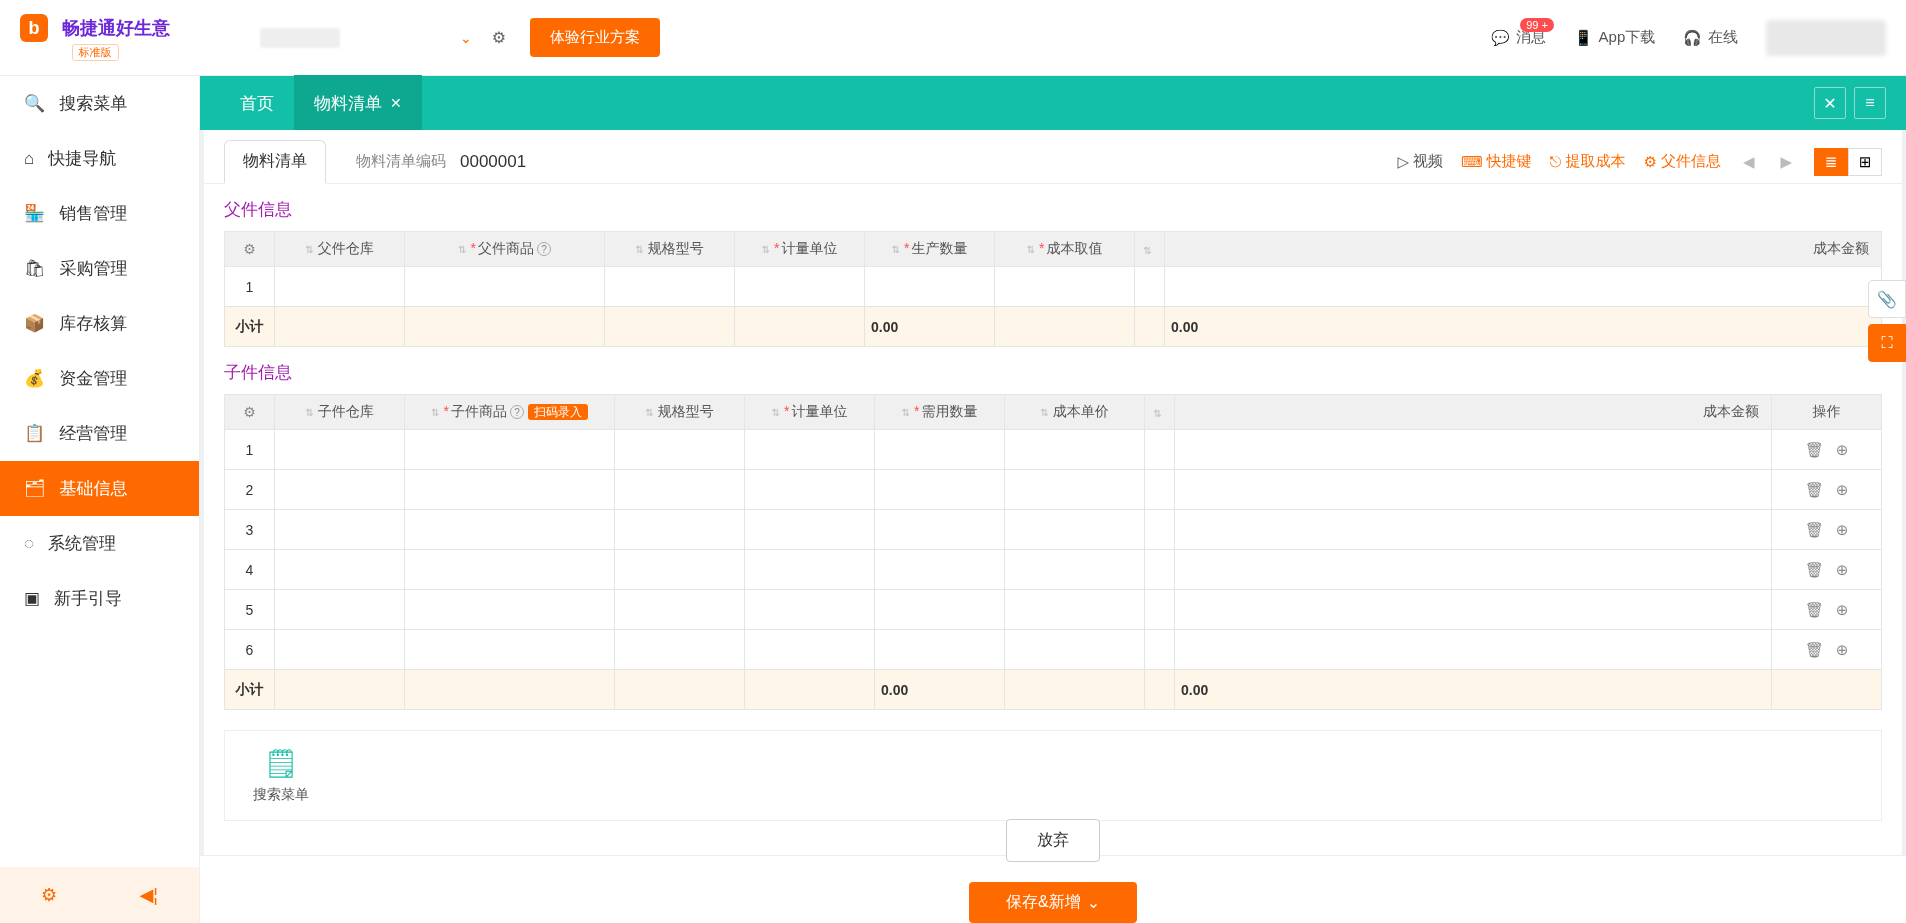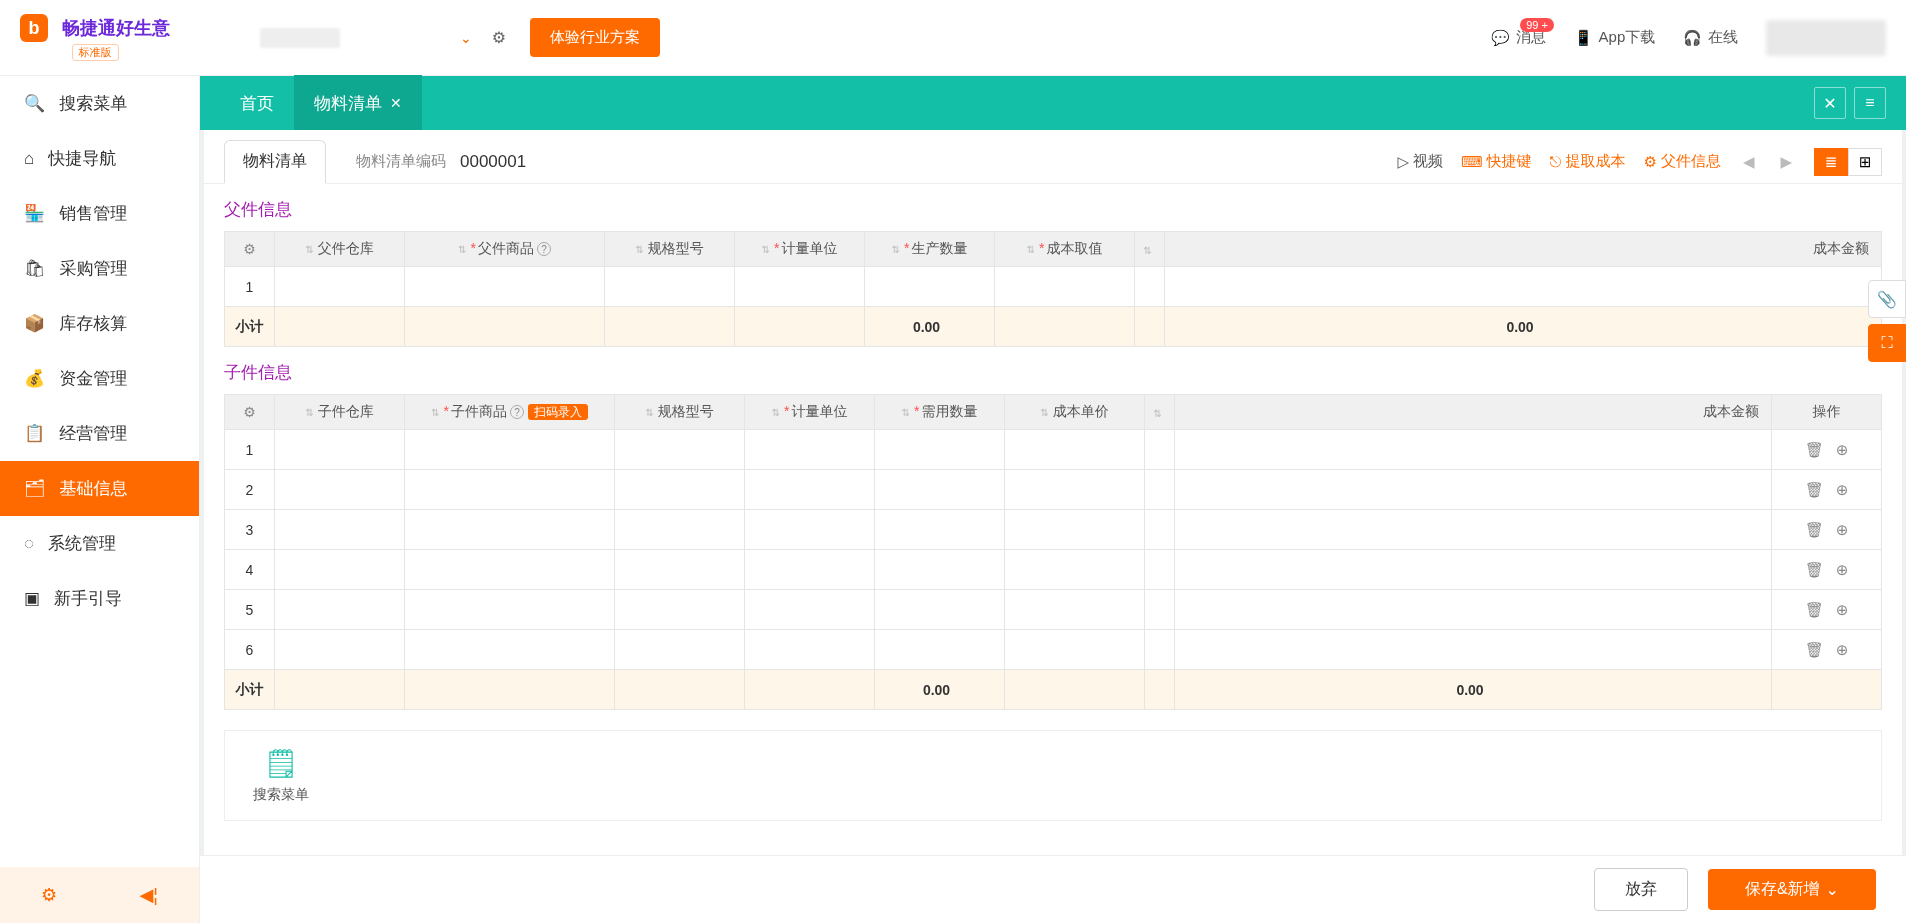--- a/index.html
+++ b/index.html
@@ -58,34 +58,34 @@
 .sec-title { padding: 14px 20px 10px; font-size: 17px; color: #a21caf; }
 
 
 .tbl { width: calc(100% - 40px); margin: 0 20px; border-collapse: collapse; border: 1px solid #e5e5e5; font-size: 14px; }
 .tbl th { background: #f0f0f0; border: 1px solid #e5e5e5; padding: 8px 6px; color: #555; font-weight: normal; position: relative; text-align: center; }
 .tbl td { border: 1px solid #e5e5e5; padding: 8px 6px; text-align: center; color: #333; height: 40px; }
 .sort-icon { color: #bbb; font-size: 10px; display: inline-block; margin-right: 4px; vertical-align: middle; }
 .req { color: #ff4d4f; margin-right: 2px; }
 .help-icon { display: inline-block; width: 14px; height: 14px; border: 1px solid #aaa; border-radius: 50%; font-size: 10px; line-height: 13px; color: #888; margin-left: 3px; }
 .scan-tag { background: #ff6a00; color: #fff; border-radius: 3px; padding: 1px 6px; font-size: 12px; margin-left: 4px; }
-.subtotal-row td { background: #fdf6e9; font-weight: bold; text-align: center; padding-right: 12px; }
+.subtotal-row td { background: #fdf6e9; font-weight: bold; text-align: left; padding-right: 12px; }
 .subtotal-row td:first-child { text-align: center; padding-right: 6px; }
 .gear-hdr { cursor: pointer; color: #888; }
 .op-icn { color: #888; cursor: pointer; margin: 0 6px; font-size: 15px; display: inline-block; }
 
 
 .remark-box { display: flex; margin: 20px; border: 1px solid #eee; padding: 16px; background: #fff; }
 .remark-left { display: flex; flex-direction: column; align-items: center; width: 80px; gap: 6px; }
 .remark-icon { color: #13bfa6; font-size: 28px; }
 .remark-label { font-size: 14px; color: #555; }
 .remark-input { flex: 1; border: none; border-bottom: 1px solid #ddd; padding: 10px; font-size: 15px; outline: none; margin-left: 20px; }
 
 
-.footer { position: absolute; left: 200px; right: 0; bottom: 0; height: 68px; background: #fff; border-top: 1px solid #eee; display: flex; align-items: center; justify-content: flex-end; padding: 0 30px; gap: 20px; }
+.footer { position: absolute; left: 200px; right: 0; bottom: 0; height: 68px; background: #fff; border-top: 1px solid #eee; display: flex; align-items: center; justify-content: flex-end; padding: 0 30px; gap: 20px; flex-direction: column; }
 .btn-discard { border: 1px solid #ccc; background: #fff; color: #333; padding: 10px 30px; border-radius: 4px; font-size: 16px; cursor: pointer; }
 .btn-save { border: none; background: #ff6a00; color: #fff; padding: 10px 37px; border-radius: 4px; font-size: 16px; cursor: pointer; display: flex; align-items: center; gap: 6px; }
 
 
 .side-float { position: absolute; right: 0; top: 280px; display: flex; flex-direction: column; gap: 6px; }
 .float-btn { width: 38px; height: 38px; background: #fff; border: 1px solid #ddd; display: flex; align-items: center; justify-content: center; color: #888; cursor: pointer; border-radius: 4px 0 0 4px; }
 .float-btn.orange { background: #ff6a00; color: #fff; border-color: #ff6a00; }
 
 .icn { display: inline-block; }
 .th-amount { text-align: right !important; padding-right: 12px !important; }

